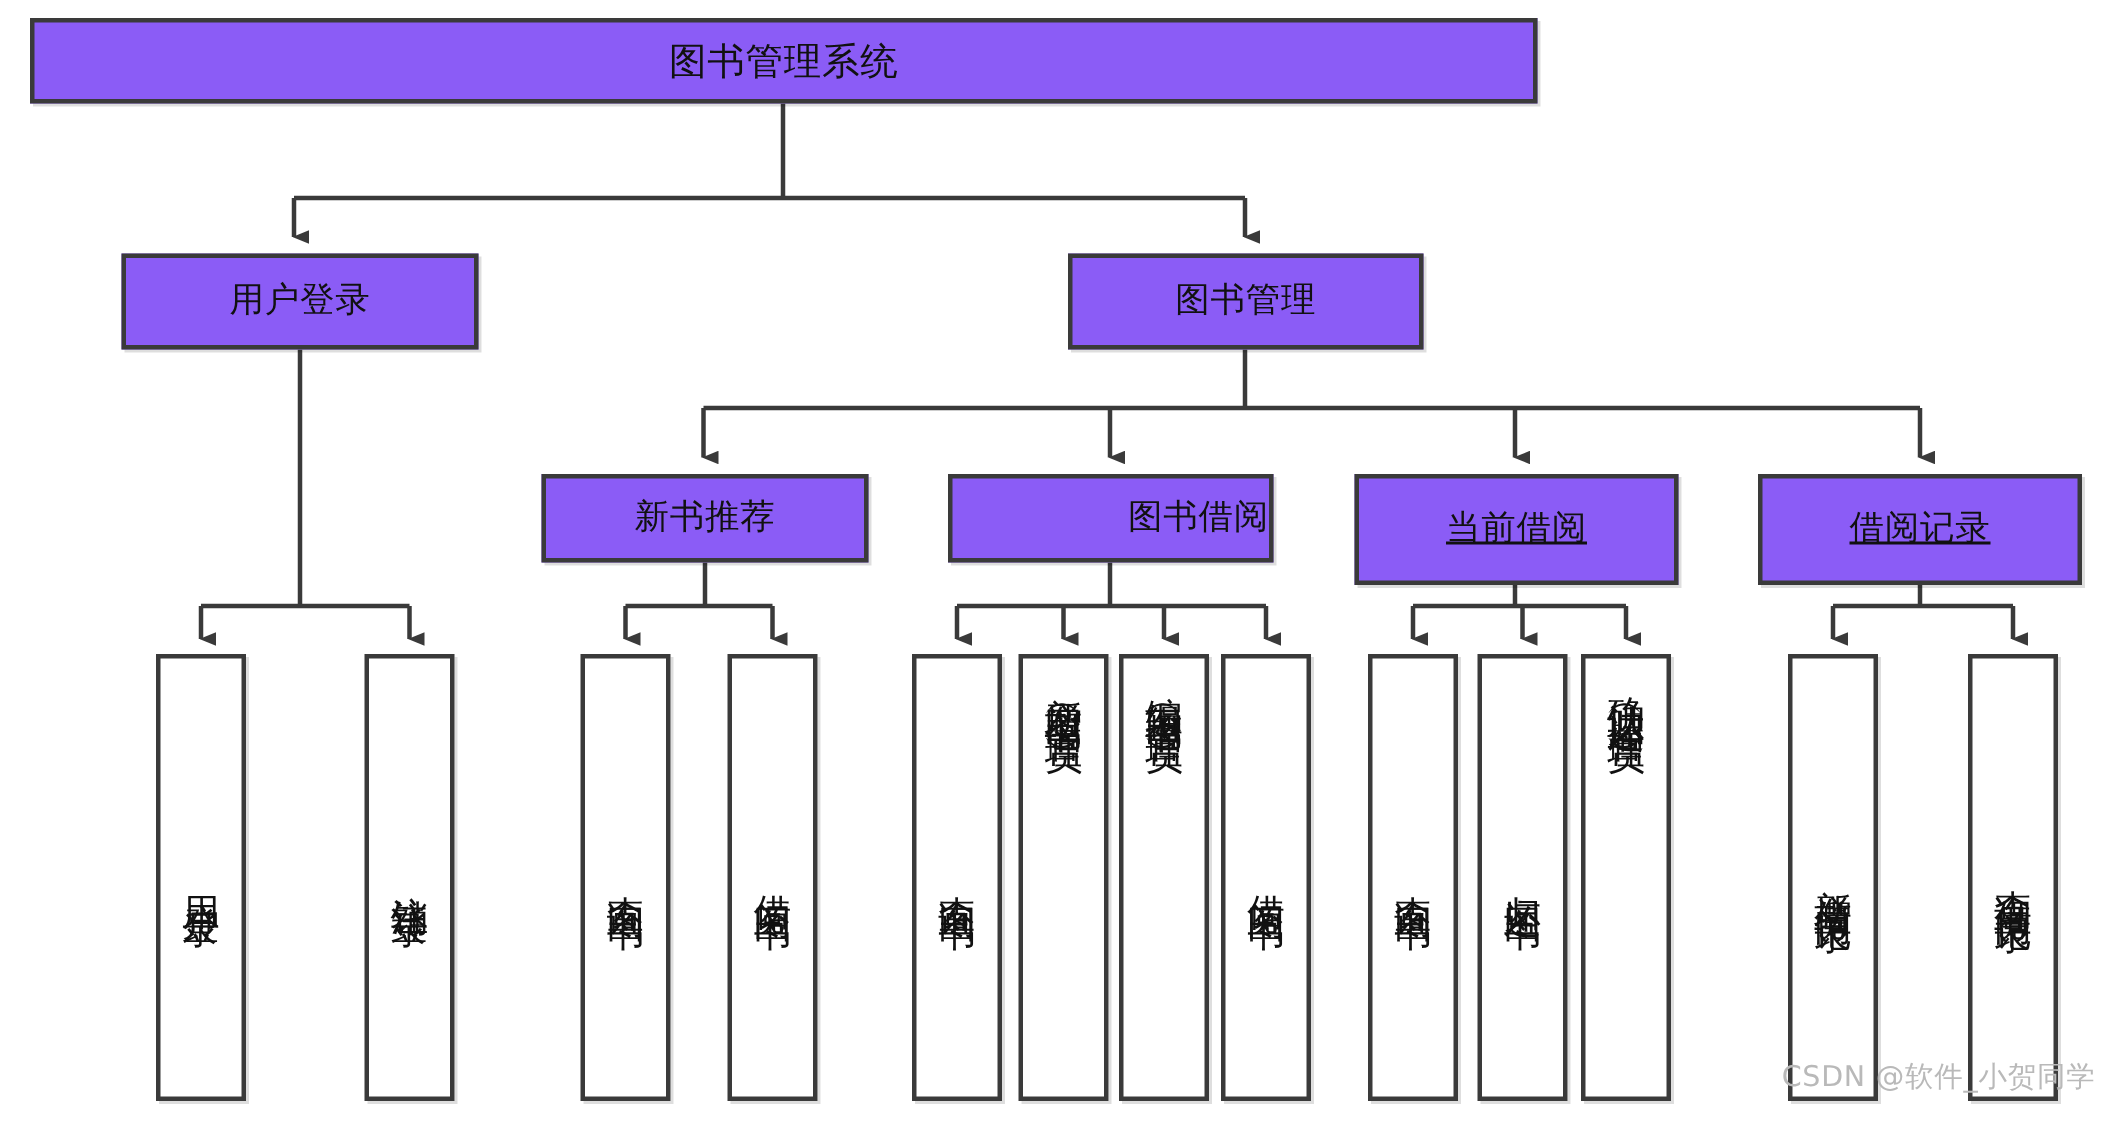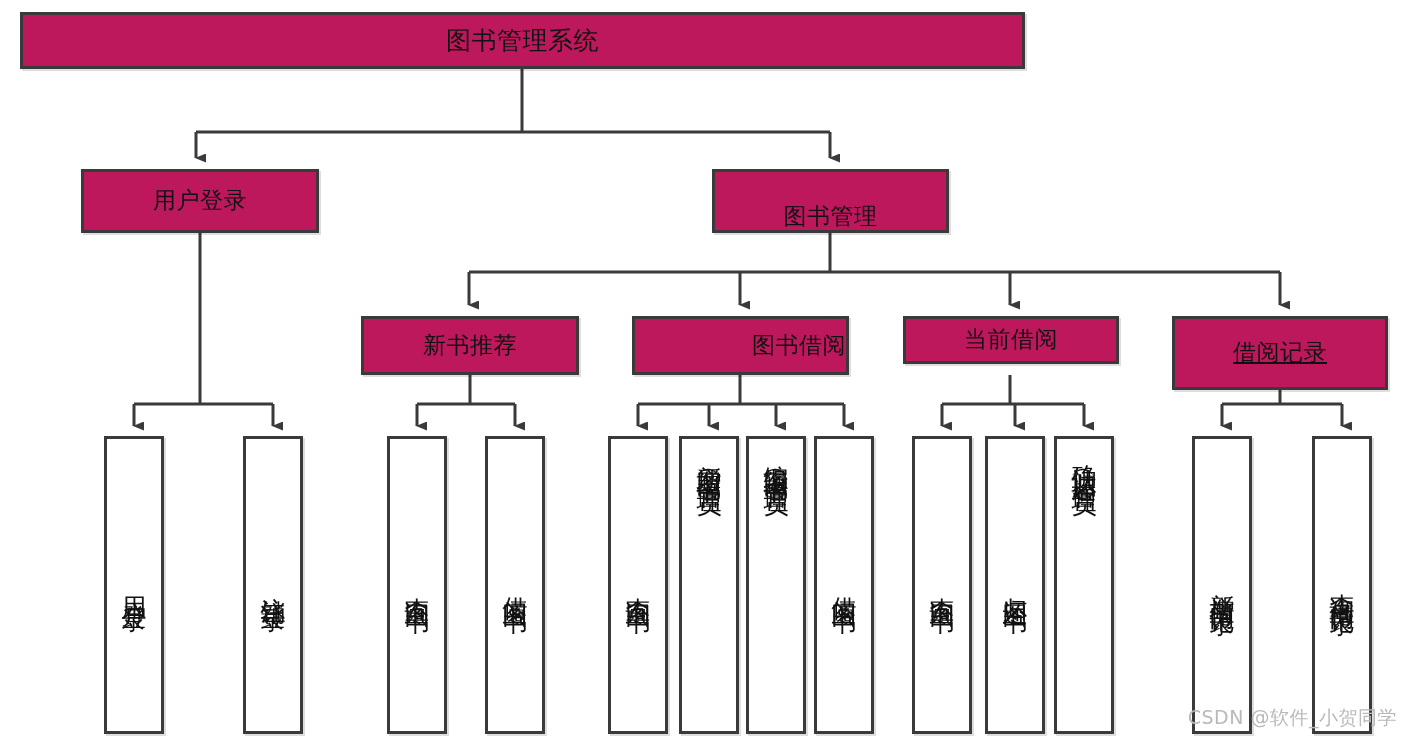--- a/index.html
+++ b/index.html
@@ -23,21 +23,21 @@
     position: absolute;
     left: 0;
     top: 0;
     width: 1405px;
     height: 747px;
     pointer-events: none;
   }
   .node-box {
     position: absolute;
     box-sizing: border-box;
-    background: #be185d;
+    background: #8b5cf6;
     border: 3px solid #3a3a3a;
     box-shadow: 2px 2px 0 rgba(0,0,0,0.13);
     display: flex;
     align-items: center;
     justify-content: center;
     color: #111111;
   }
   .node-label {
     color: #111111;
     letter-spacing: 0.5px;
@@ -152,31 +152,31 @@
     </g>
   </svg>
 
   <div class="node-box level-1" id="node-root" style="left: 20px; top: 12px; width: 1005px; height: 57px;">
     <span class="node-label">图书管理系统</span>
   </div>
 
   <div class="node-box level-2" id="node-l2-0" style="left: 81px; top: 169px; width: 238px; height: 64px;">
     <span class="node-label">用户登录</span>
   </div>
-  <div class="node-box level-2" id="node-l2-1" style="left: 712px; top: 169px; width: 237px; height: 64px; align-items: flex-end;">
+  <div class="node-box level-2" id="node-l2-1" style="left: 712px; top: 169px; width: 237px; height: 64px;">
     <span class="node-label">图书管理</span>
   </div>
 
   <div class="node-box level-3" id="node-l3-0" style="left: 361px; top: 316px; width: 218px; height: 59px;">
     <span class="node-label">新书推荐</span>
   </div>
   <div class="node-box level-3" id="node-l3-1" style="left: 632px; top: 316px; width: 217px; height: 59px; justify-content: flex-end;">
     <span class="node-label">图书借阅</span>
   </div>
-  <div class="node-box level-3" id="node-l3-2" style="left: 903px; top: 316px; width: 216px; height: 48px;">
+  <div class="node-box level-3" id="node-l3-2" style="left: 903px; top: 316px; width: 216px; height: 74px; text-decoration: underline;">
     <span class="node-label">当前借阅</span>
   </div>
   <div class="node-box level-3" id="node-l3-3" style="left: 1172px; top: 316px; width: 216px; height: 74px; text-decoration: underline;">
     <span class="node-label">借阅记录</span>
   </div>
 
   <div class="leaf-box center-v" id="leaf-0" style="left: 104px; top: 436px; width: 60px; height: 298px;">
     <span class="leaf-label">用户登录</span>
   </div>
   <div class="leaf-box center-v" id="leaf-1" style="left: 243px; top: 436px; width: 60px; height: 298px;">

